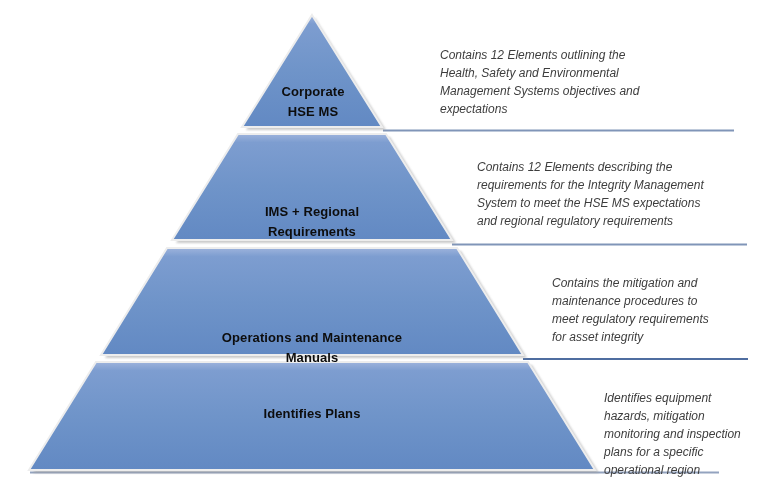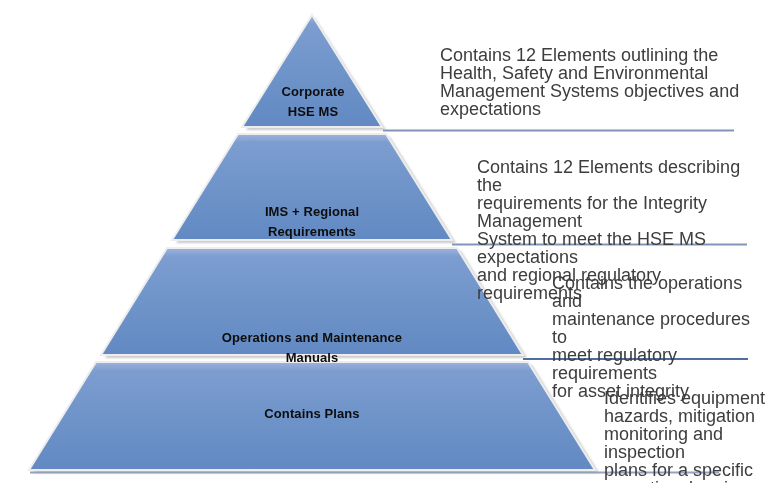--- a/index.html
+++ b/index.html
@@ -18,23 +18,24 @@
     white-space:pre-line;
     font-weight:bold;
     font-size:13px;
     line-height:20px;
     color:#0d0d0d;
     letter-spacing:0.1px;
   }
   .desc{
     position:absolute;
     white-space:pre-line;
-    font-size:18px;
+    font-size:12px;
     line-height:18px;
     color:#3d3d3d;
+    font-style:italic;
   }
 </style>
 </head>
 <body>
 
 <div class="stage">
 
   <svg width="768" height="483" viewBox="0 0 768 483">
     <defs>
       <linearGradient id="pyrFill" x1="0" y1="0" x2="0" y2="1">
@@ -68,33 +69,33 @@
 
   <div class="tier-label" style="left:313px; top:82px;">Corporate
 HSE MS</div>
 
   <div class="tier-label" style="left:312px; top:182px;margin-top:20px;">IMS + Regional
 Requirements</div>
 
   <div class="tier-label" style="left:312px; top:280px;margin-top:48px;">Operations and Maintenance
 Manuals</div>
 
-  <div class="tier-label" style="left:312px; top:404px;">Contains Plans</div>
+  <div class="tier-label" style="left:312px; top:404px;">Identifies Plans</div>
 
   <div class="desc" style="left:440px; top:46px;  width:305px;">Contains 12 Elements outlining the
 Health, Safety and Environmental
 Management Systems objectives and
 expectations</div>
 
   <div class="desc" style="left:477px; top:158px; width:288px;">Contains 12 Elements describing the
 requirements  for the Integrity Management
 System to meet the HSE MS expectations
 and regional regulatory requirements</div>
 
-  <div class="desc" style="left:552px; top:274px; width:212px;">Contains the operations and
+  <div class="desc" style="left:552px; top:274px; width:212px;">Contains the mitigation and
 maintenance procedures to
 meet regulatory requirements
 for asset integrity</div>
 
   <div class="desc" style="left:604px; top:389px; width:162px;">Identifies equipment
 hazards, mitigation
 monitoring and inspection
 plans for a specific
 operational region</div>
 

